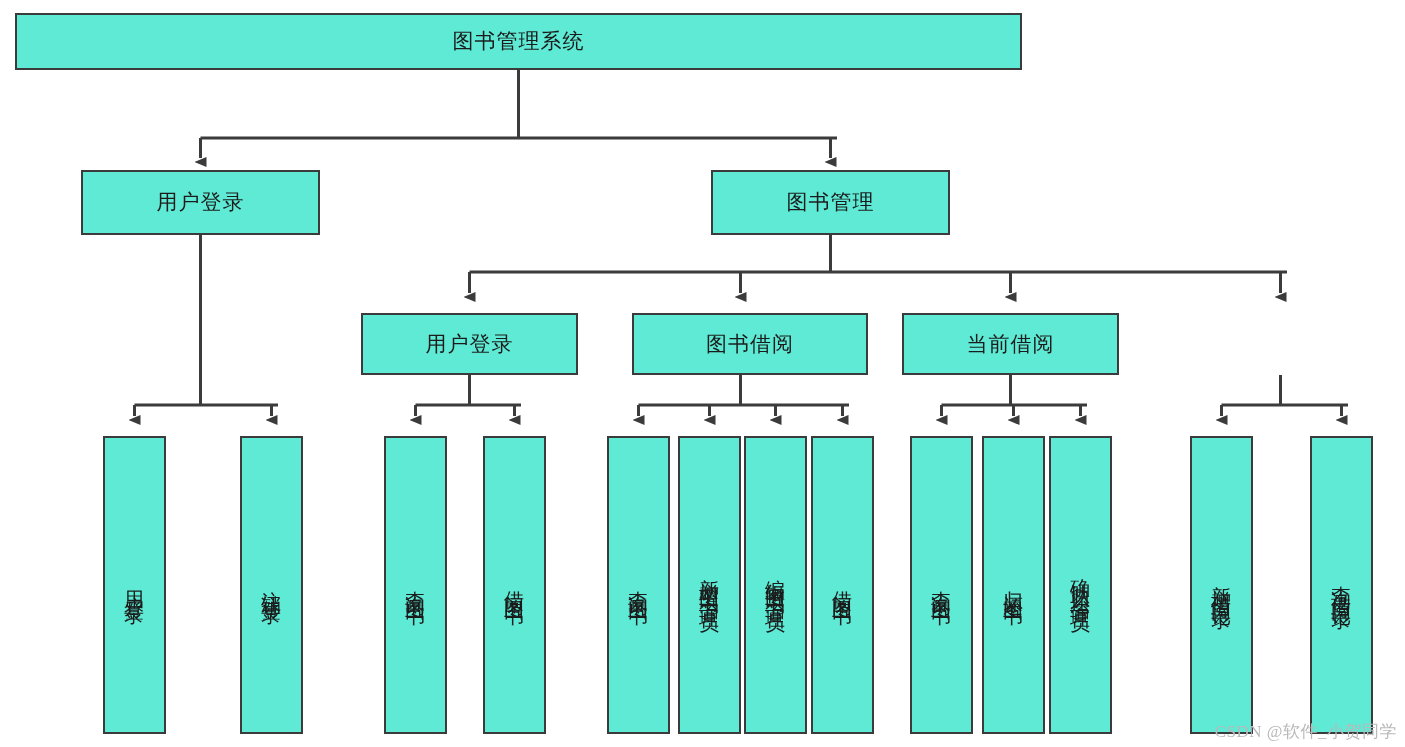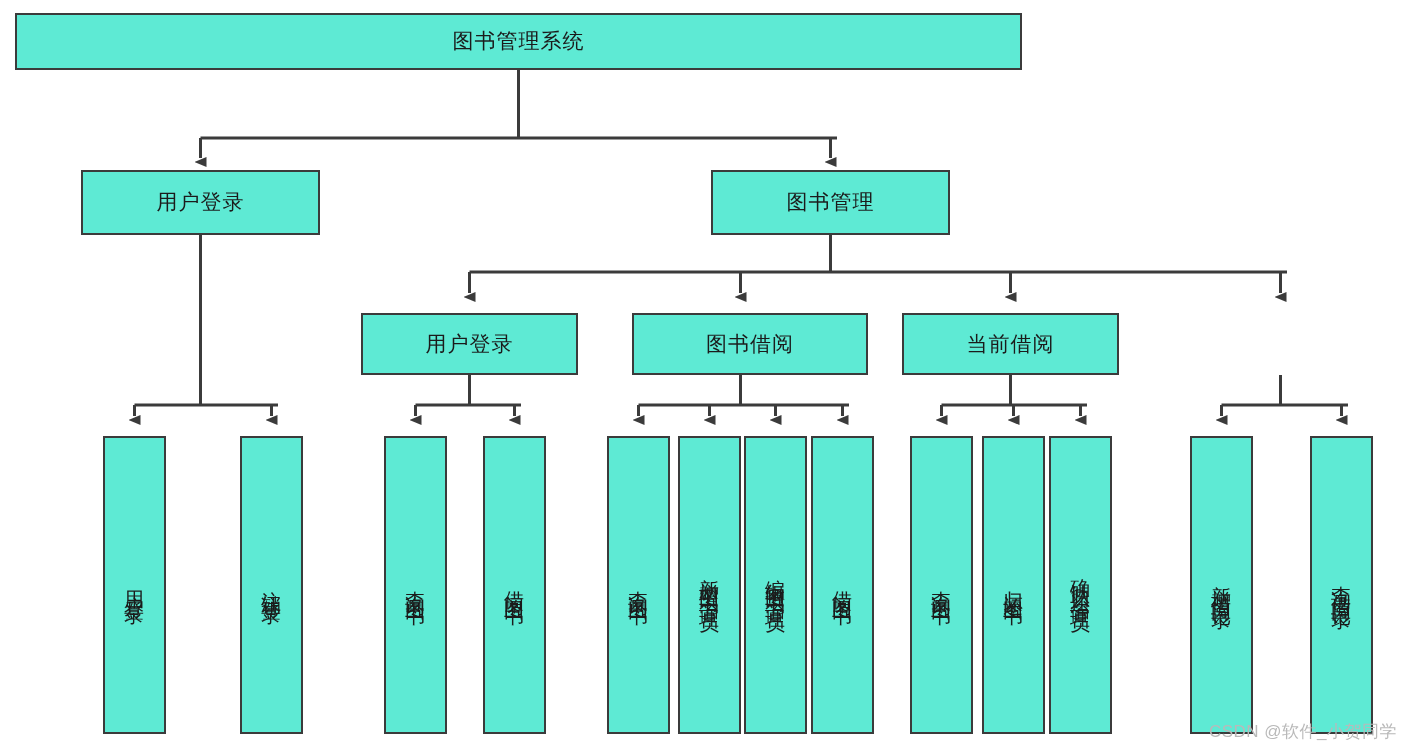--- a/index.html
+++ b/index.html
@@ -54,21 +54,21 @@
     max-height: 100%;
   }
   .watermark {
     position: absolute;
     right: 8px;
     bottom: 4px;
     font-size: 17px;
     color: #b9b9b9;
     letter-spacing: 0.5px;
     white-space: nowrap;
-    font-family: Liberation Sans, sans-serif;
+    font-family: Liberation Serif, serif;
   }
 </style>
 </head>
 <body>
 
 <div id="canvas">
 
   <svg class="edges" viewBox="0 0 1405 747">
     <defs>
       <marker id="arrow" markerWidth="10" markerHeight="12" refX="1" refY="6" orient="auto" markerUnits="userSpaceOnUse">

